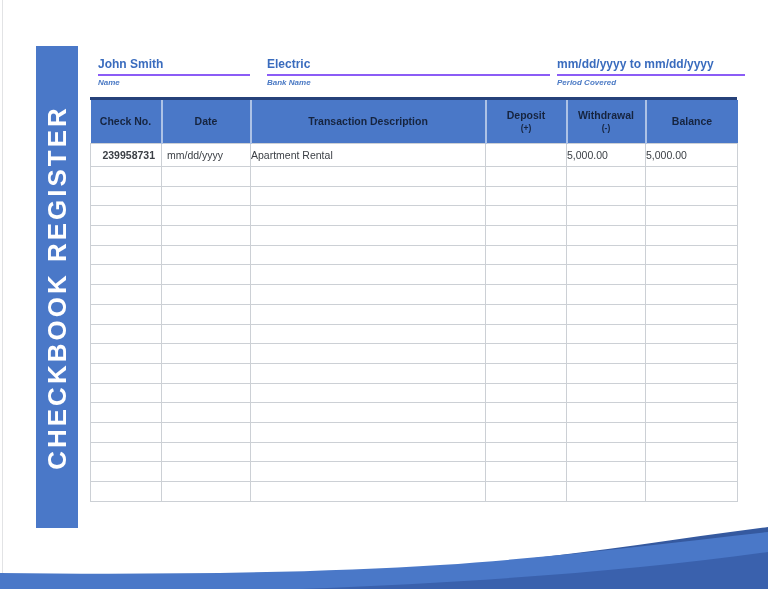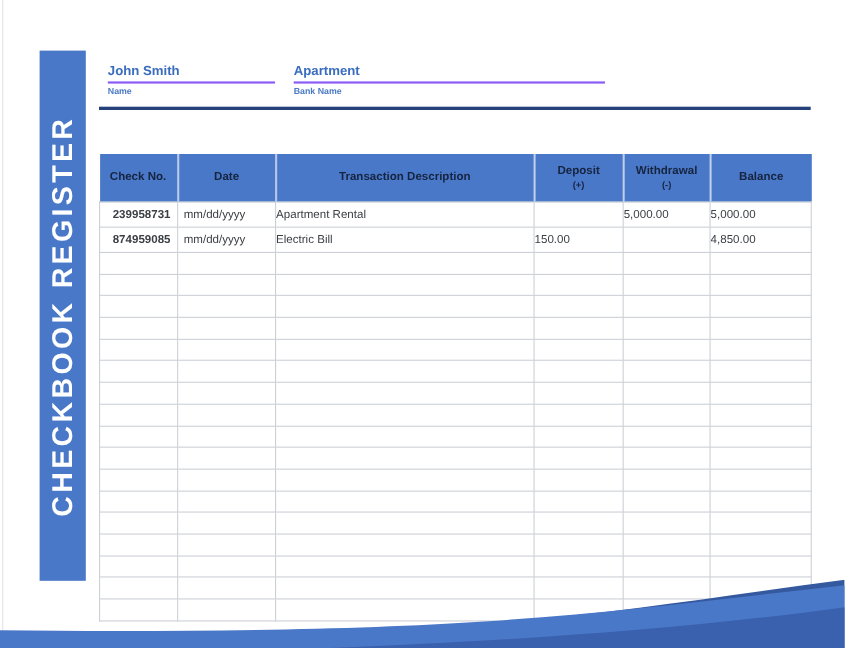--- a/index.html
+++ b/index.html
@@ -11,28 +11,28 @@
   .sidebar{position:absolute;left:36px;top:46px;width:42px;height:482px;background:#4a78c8;
            display:flex;align-items:center;justify-content:center;}
   .sidebar-text{transform:rotate(-90deg);white-space:nowrap;color:#ffffff;font-weight:bold;
                 font-size:26px;letter-spacing:3px;}
 
   
   .hfields{position:absolute;top:57px;left:0;width:768px;height:40px;}
   .field{position:absolute;top:0;}
   .field .val{font-size:12px;font-weight:bold;color:#3a6cbe;padding-bottom:3px;
               border-bottom:2px solid #8b5cf6;line-height:14px;}
-  .field .lab{font-size:8px;font-weight:bold;color:#4a79c4;margin-top:2px;line-height:9px;}
+  .field .lab{font-size:8px;font-weight:bold;color:#4a79c4;margin-top:2px;line-height:9px;font-style:italic;}
   .f-name{left:98px;width:152px;}
   .f-bank{left:267px;width:283px;}
   .f-period{left:557px;width:188px;}
 
   
   .table-wrap{position:absolute;left:90px;top:97px;width:647px;border-top:3px solid #26417a;}
-  table{border-collapse:collapse;table-layout:fixed;width:647px;margin-top:40px;}
+  table{border-collapse:collapse;table-layout:fixed;width:647px;}
   thead th{background:#4a78c8;color:#16243f;font-weight:bold;font-size:10.5px;
            height:43px;padding:0 4px;vertical-align:middle;line-height:11px;}
   thead th + th{border-left:2px solid rgba(255,255,255,0.55);}
   thead .sub{font-size:8.5px;font-weight:bold;margin-top:2px;}
   tbody td{border:1px solid #ccd0d5;font-size:10.5px;color:#3c4046;background:#fff;
            padding:0;overflow:hidden;white-space:nowrap;}
   tr.data td{height:22px;}
   tr.empty td{height:18.7px;}
   td.c0{text-align:right;padding-right:6px;font-weight:bold;}
   td.c1{text-align:left;padding-left:5px;}
@@ -52,22 +52,26 @@
   <div class="sidebar">
     <span class="sidebar-text">CHECKBOOK REGISTER</span>
   </div>
 
   <div class="hfields">
     <div class="field f-name">
       <div class="val">John Smith</div>
       <div class="lab">Name</div>
     </div>
     <div class="field f-bank">
-      <div class="val">Apartment</div>
+      <div class="val">Electric</div>
       <div class="lab">Bank Name</div>
+    </div>
+    <div class="field f-period">
+      <div class="val">mm/dd/yyyy to mm/dd/yyyy</div>
+      <div class="lab">Period Covered</div>
     </div>
   </div>
 
   <div class="table-wrap">
     <table>
       <colgroup>
         <col style="width:71px">
           <col style="width:89px">
           <col style="width:235px">
         <col style="width:81px">
@@ -100,28 +104,20 @@
       </thead>
       <tbody id="table-body">
         <tr class="data">
           <td class="c0">239958731</td>
           <td class="c1">mm/dd/yyyy</td>
           <td class="c2">Apartment Rental</td>
           <td class="c3"></td>
           <td class="c4">5,000.00</td>
           <td class="c5">5,000.00</td>
         </tr>
-        <tr class="data">
-          <td class="c0">874959085</td>
-          <td class="c1">mm/dd/yyyy</td>
-          <td class="c2">Electric Bill</td>
-          <td class="c3">150.00</td>
-          <td class="c4"></td>
-          <td class="c5">4,850.00</td>
-        </tr>
       <tr class="empty">
             <td class="c0"></td>
             <td class="c1"></td>
             <td class="c2"></td>
             <td class="c3"></td>
             <td class="c4"></td>
             <td class="c5"></td>
           </tr>
           <tr class="empty">
             <td class="c0"></td>

